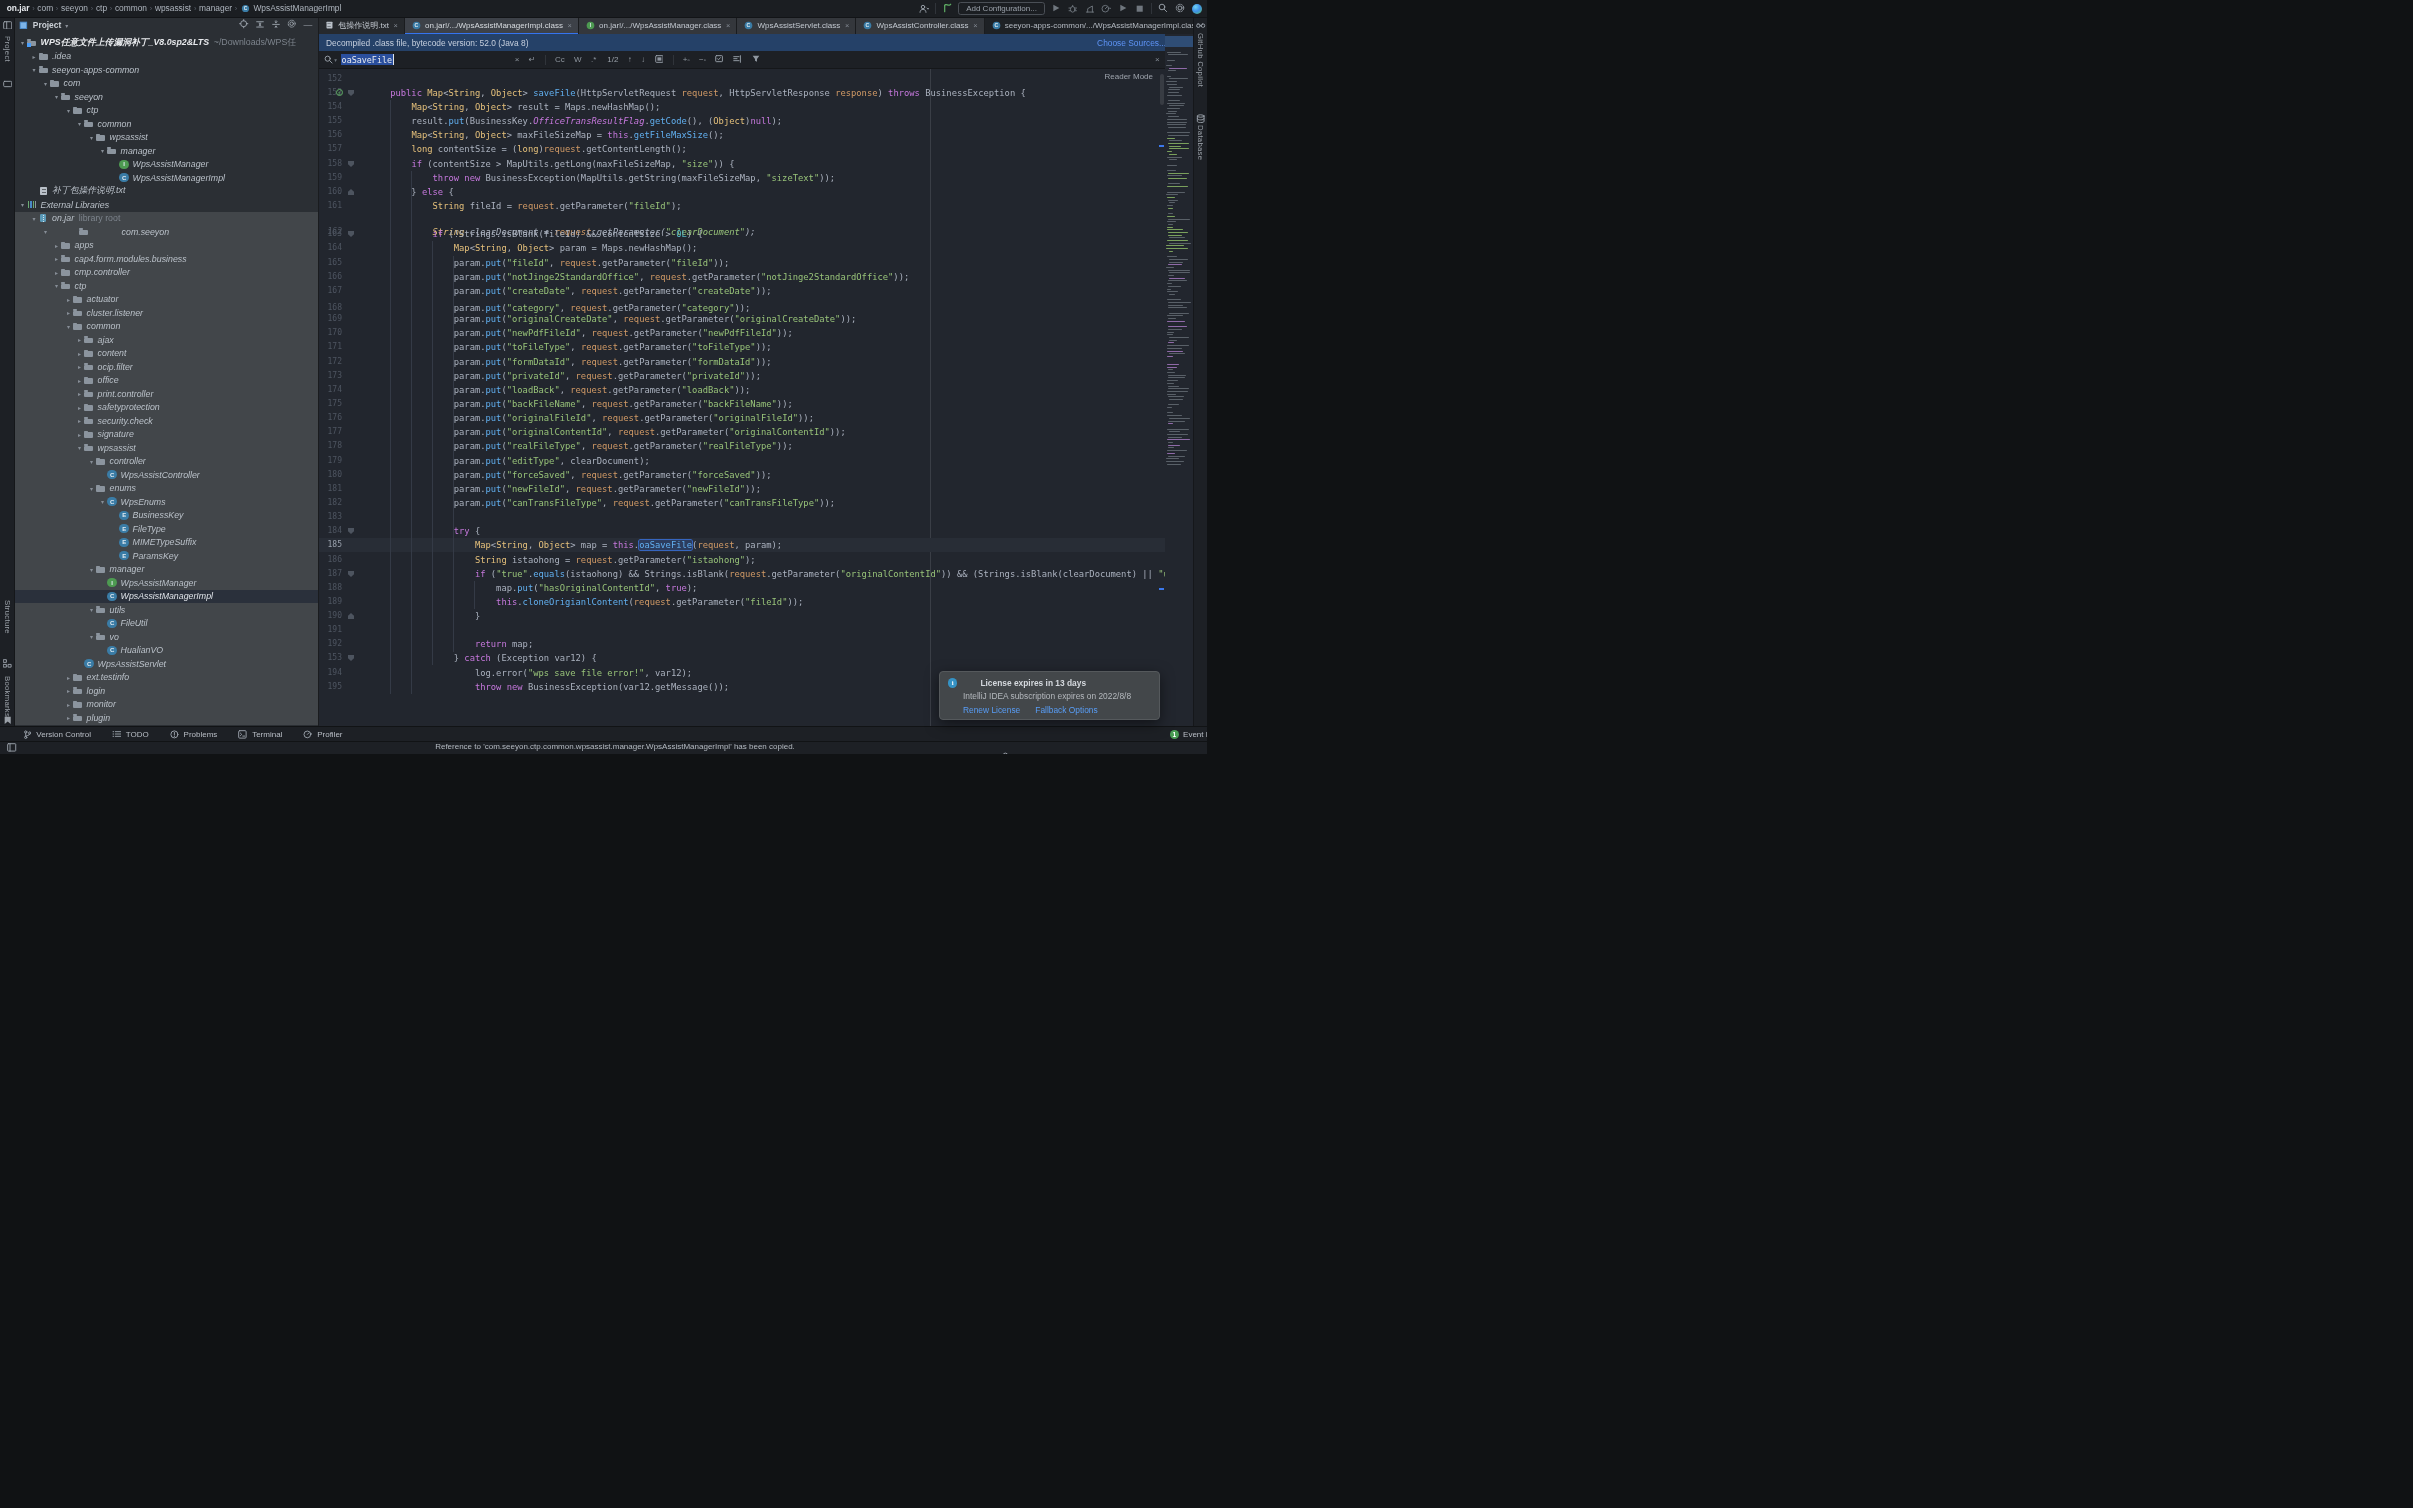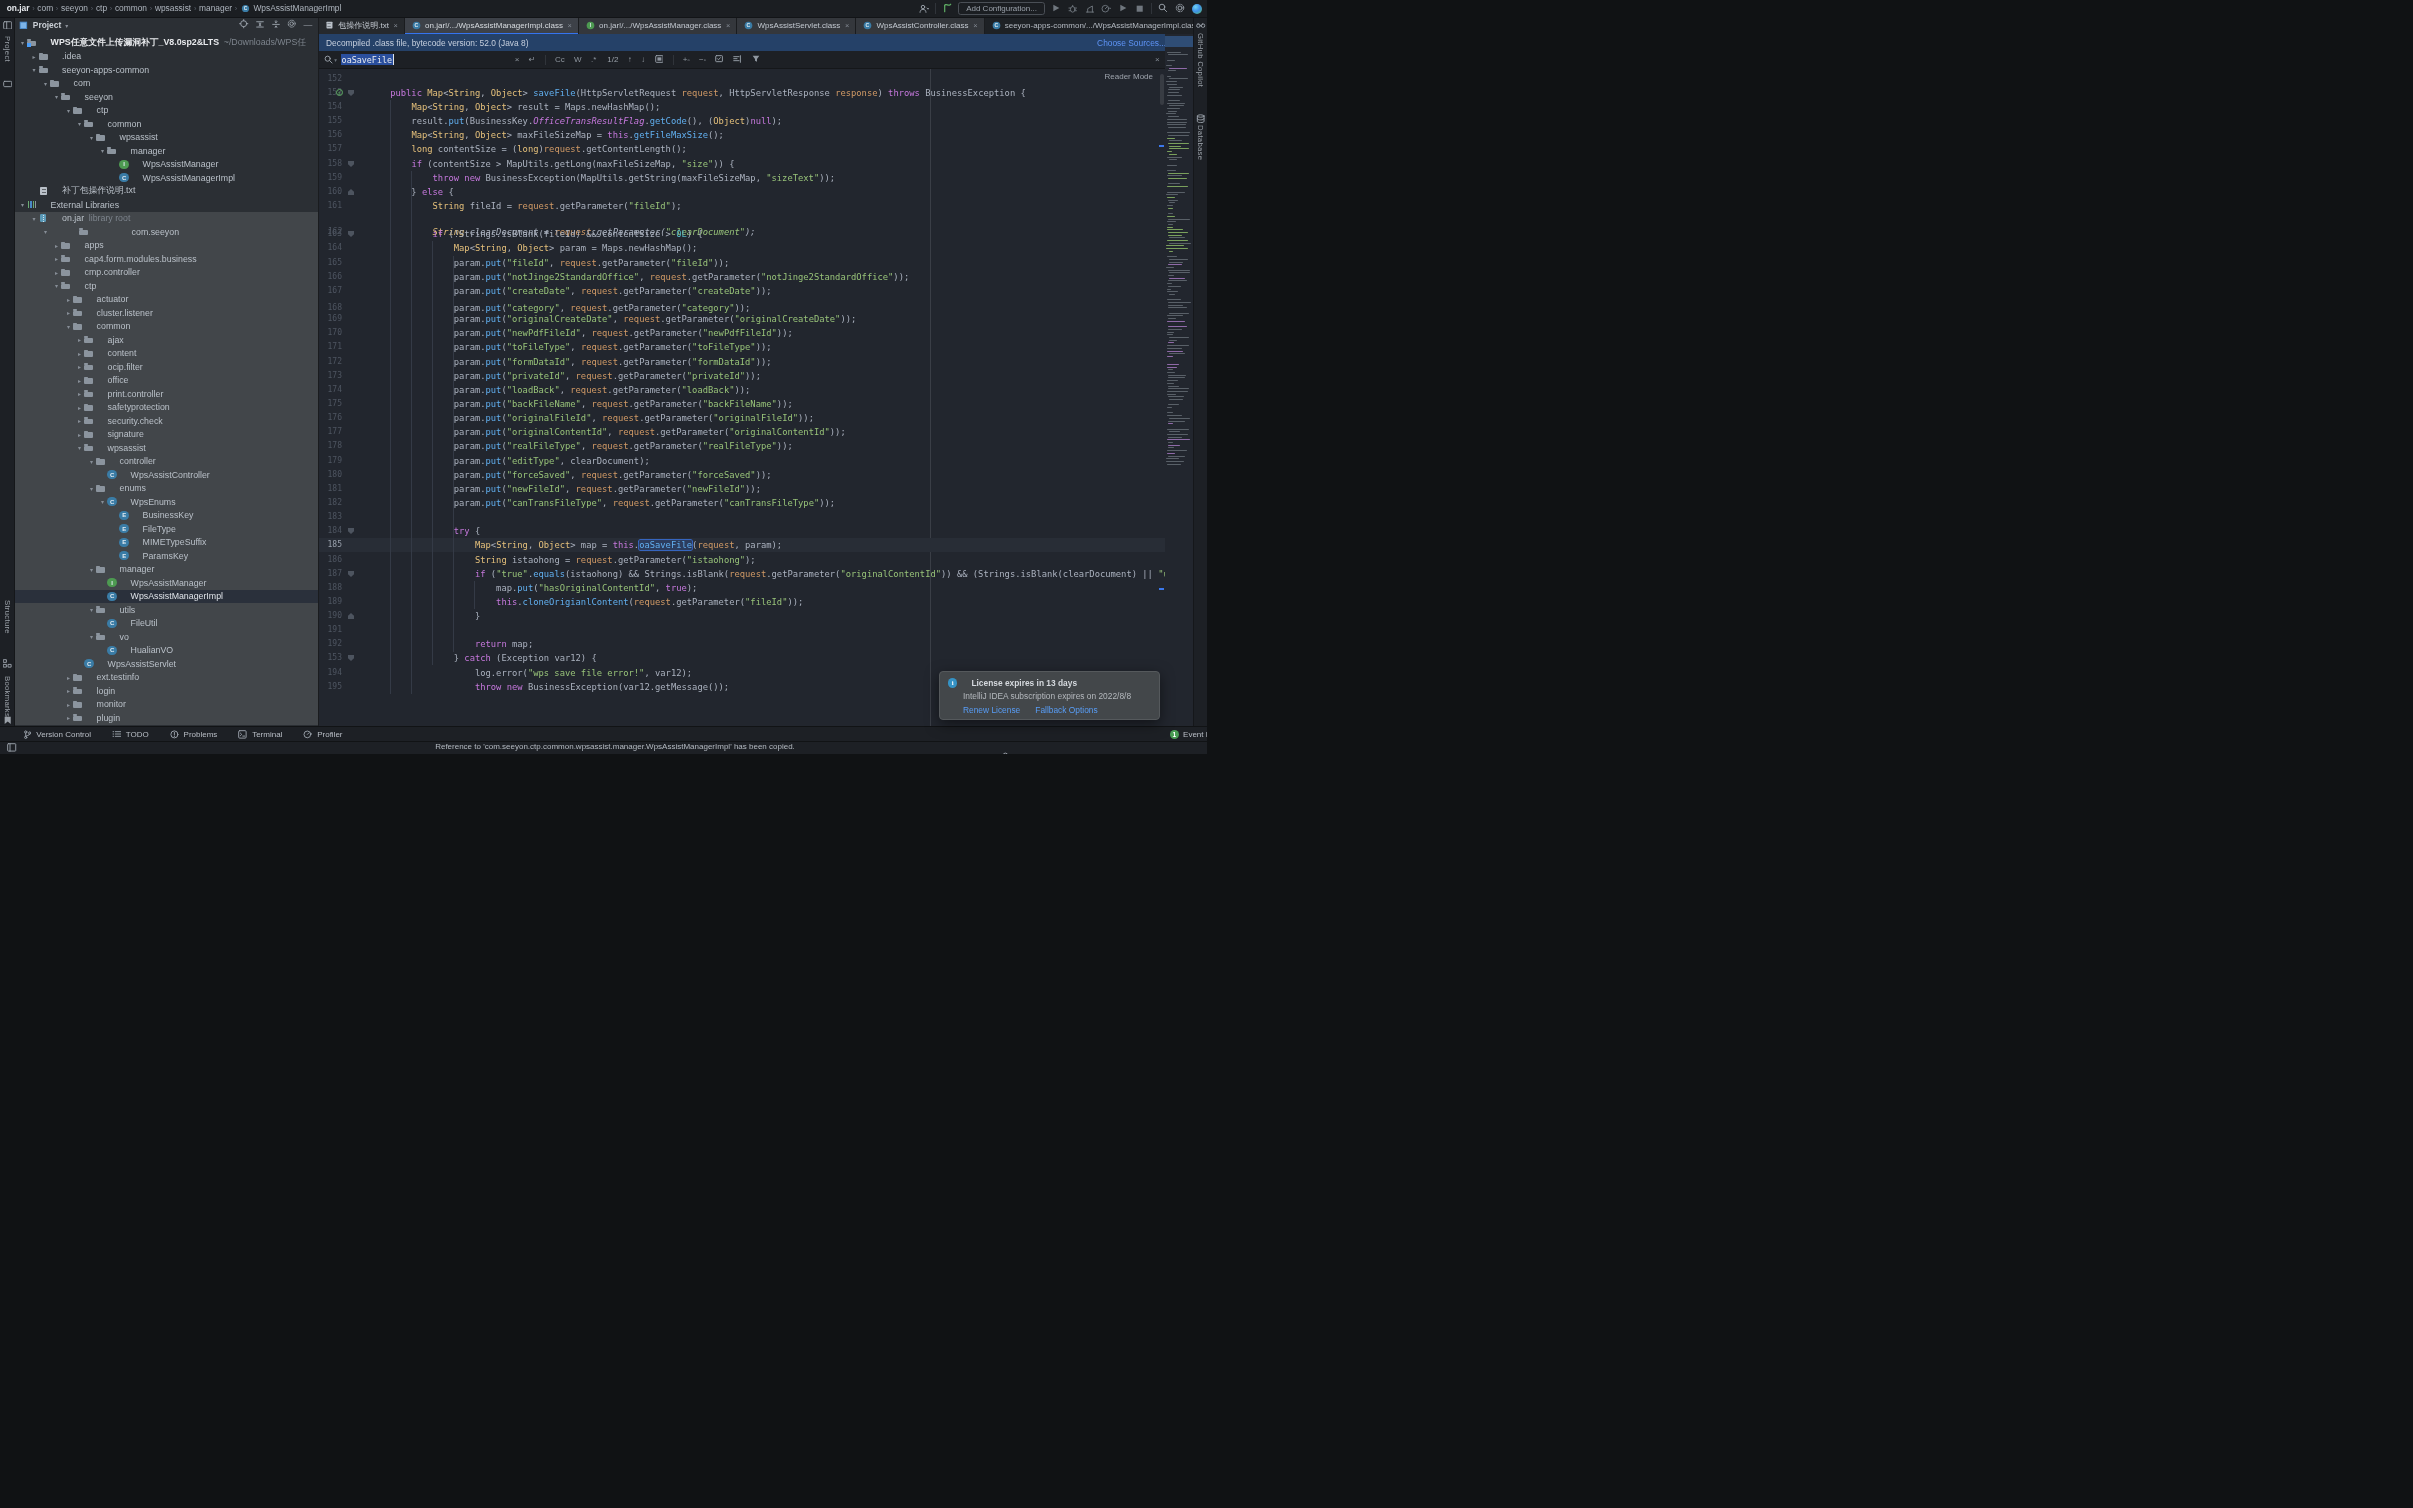--- a/index.html
+++ b/index.html
@@ -35,21 +35,21 @@
           border-right:0.7px solid #1a1c1f;overflow:hidden;z-index:10;}
   .phead{height:16px;display:flex;align-items:center;padding:0 4px;gap:4px;color:#ccd1d7;}
   .phead .ttl{font-weight:bold;font-size:8.4px;}
   .phead .caret{color:#8b9199;font-size:6px;}
   .phead .sp{flex:1;}
   .phead .hicn{color:#8b9199;width:12px;text-align:center;}
   .ptree{position:absolute;left:0;top:19px;right:0;}
   .trow{height:13.5px;display:flex;align-items:center;white-space:nowrap;overflow:hidden;font-size:8.8px;}
   .trow.light{background:#42464a;}
   .trow.sel{background:#2a303b;}
-  .trow .lbl{color:#bac1c9;margin-left:13px;}
+  .trow .lbl{color:#bac1c9;margin-left:3px;font-style:italic;}
   .trow.sel .lbl{color:#dfe3e8;}
   .trow .lbl.bold{font-weight:bold;color:#e8eaed;}
   .trow .sfx{color:#7d848d;margin-left:4.7px;}
   .chv{width:8.8px;flex:none;color:#868d96;font-size:6px;text-align:center;}
   
   .tic{width:10.8px;height:10.8px;position:relative;flex:none;}
   .tic-dir::before{content:"";position:absolute;left:0.7px;top:3.4px;width:8.8px;height:5.4px;background:#8b949e;border-radius:1px;}
   .tic-dir::after{content:"";position:absolute;left:0.7px;top:2px;width:4px;height:2px;background:#8b949e;border-radius:0.7px;}
   .tic-proj .bdg{position:absolute;left:0;bottom:0.7px;width:4px;height:4px;background:#4a9df8;z-index:2;}
   .tic-lib::before{content:"";position:absolute;left:1.3px;top:2px;width:8px;height:6.7px;
@@ -124,21 +124,21 @@
            display:flex;align-items:center;justify-content:center;}
   .statusbar{position:absolute;left:0;top:741px;width:1207px;height:13.5px;background:#1d2025;
              border-top:0.7px solid #111315;display:flex;align-items:center;font-size:8px;color:#a7adb6;z-index:40;flex-direction:column;}
   .statusbar .msg{margin-left:23px;color:#b4bac2;}
   .sb-right{margin-left:auto;display:flex;align-items:center;gap:15px;padding-right:9.4px;}
   .sb-dim{color:#7d848d;}
   
   .popup{position:absolute;left:939px;top:671px;width:221px;height:49px;background:#43474a;
          border:0.7px solid #55595c;border-radius:4px;box-shadow:0 4px 13.5px rgba(0,0,0,.5);z-index:50;
          padding:6px 8px;box-sizing:border-box;font-size:8.4px;}
-  .popup .prow{display:flex;align-items:center;gap:14px;}
+  .popup .prow{display:flex;align-items:center;gap:23px;}
   .pinfo{width:9.4px;height:9.4px;border-radius:50%;background:#3592c4;color:#fff;font-size:6.7px;font-weight:bold;
          display:flex;align-items:center;justify-content:center;font-family:"Liberation Serif",serif;}
   .ptitle{font-weight:bold;color:#d5d9de;}
   .pbody{color:#b4b8bd;margin:2.7px 0 4.7px 15px;}
   .plinks{margin-left:15px;display:flex;gap:15px;color:#589df6;}
   svg.sicon{stroke:#9aa1aa;fill:none;stroke-width:1.4;stroke-linecap:round;stroke-linejoin:round;}
   svg.sicon.dim{stroke:#6f767e;}
   svg.sicon.green{stroke:#5fad65;stroke-width:1.8;}
 </style>
 </head>

